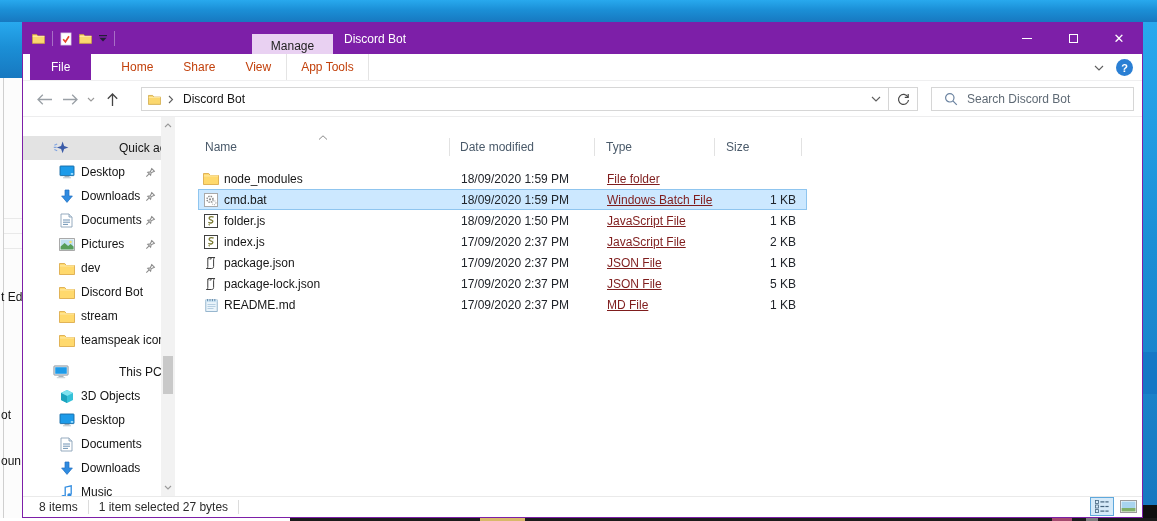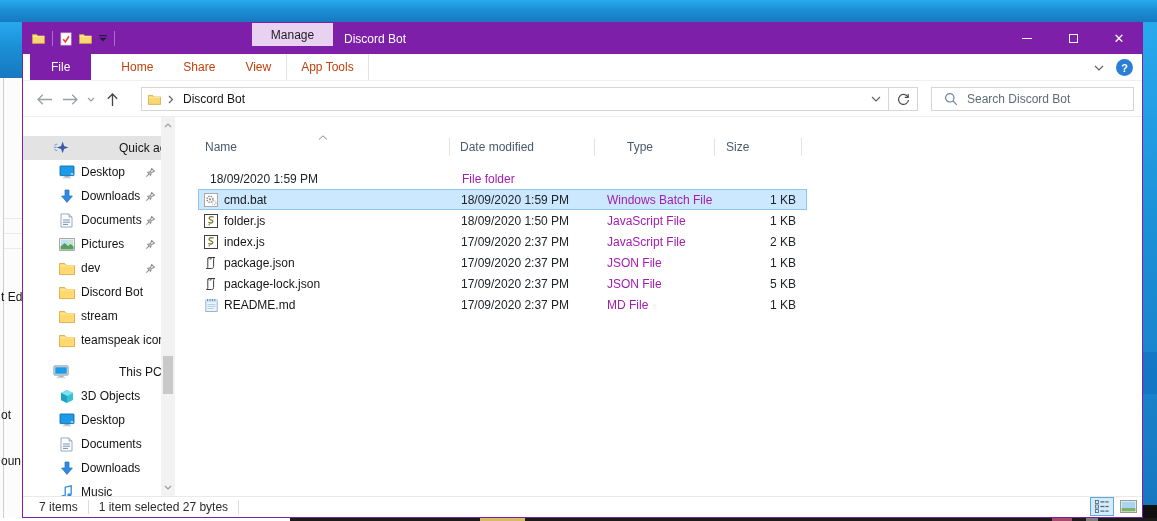--- a/index.html
+++ b/index.html
@@ -26,21 +26,21 @@
 
   
   .window { position:absolute; left:22px; top:22px; width:1121px; height:496px; background:#fff;
             border:1px solid var(--titlebar,#7d1fa8); }
 
   
   .titlebar { position:relative; height:31px; background:var(--titlebar,#7d1fa8); display:flex; align-items:center; }
   .qat { display:flex; align-items:center; gap:7px; padding-left:9px; height:100%; }
   .qsep { width:1px; height:15px; background:#a86fc6; }
   .qicon svg { display:block; }
-  .manage-tab { position:absolute; left:229px; top:0; width:81px; height:23px; background:var(--contextual-tab-bg,#e9d1f2);
+  .manage-tab { position:absolute; left:229px; top:11px; width:81px; height:23px; background:var(--contextual-tab-bg,#e9d1f2);
                 display:flex; align-items:center; justify-content:center; color:#222;text-align:center; }
   .wtitle { position:absolute; left:321px; top:0; height:31px; display:flex; align-items:center; color:#fff; }
   .controls { position:absolute; right:0; top:0; height:31px; display:flex; }
   .ctrl { width:46px; height:31px; display:flex; align-items:center; justify-content:center; }
   .glyph-min { width:10px; height:1px; background:#fff; display:block; }
   .glyph-max { width:9px; height:9px; border:1px solid #fff; display:block; }
   .glyph-close { color:#fff; font-size:13px; line-height:1; }
 
   
   .tabrow { position:relative; height:27px; background:#fff; display:flex; align-items:stretch; border-bottom:1px solid #efeff0; }
@@ -86,34 +86,34 @@
   [data-icon] svg { display:block; }
 
   .side-scroll { position:absolute; right:0; top:0; width:14px; height:100%; background:#f2f2f2; }
   .ss-up, .ss-down { position:absolute; left:0; width:14px; height:15px; display:flex; align-items:center; justify-content:center; }
   .ss-up { top:1px; } .ss-down { bottom:1px; }
   .ss-thumb { position:absolute; left:2px; top:239px; width:10px; height:38px; background:#c9c9c9; }
 
   .filepane { position:absolute; left:152px; top:0; right:0; height:100%; overflow:hidden;margin-top:16px; }
   .fheader { position:absolute; left:0; top:0; right:0; height:29px; color:#4a5a6a; }
   .hcol { position:absolute; top:7px; }
-  .h-name { left:30px; } .h-date { left:285px; } .h-type { left:452px; } .h-size { left:551px; }
+  .h-name { left:30px; } .h-date { left:285px; } .h-type { left:431px; } .h-size { left:551px; }
   .hdiv { position:absolute; top:5px; width:1px; height:18px; background:#e2e2e2; }
   .d1 { left:274px; } .d2 { left:419px; } .d3 { left:539px; } .d4 { left:626px; }
   .sortcaret { position:absolute; left:143px; top:2px; }
 
   .frows { position:absolute; top:35px; left:0; right:0; }
   .frow { height:21px; position:relative; }
   .rowbox { position:absolute; left:23px; top:0; width:609px; height:21px; display:grid;
             grid-template-columns:251px 145px 120px 87px; align-items:center; border:1px solid transparent; }
   .rowbox.selected { background:var(--selection-bg,#cce8ff); border-color:var(--selection-border,#8fc5ef); }
   .c-name { display:flex; align-items:center; padding-left:4px; gap:5px; white-space:nowrap; overflow:hidden; color:#161616; }
   .c-name .ficon { width:16px; display:flex; justify-content:center; flex:none; }
   .c-date { padding-left:11px; color:#20242a; white-space:nowrap; }
-  .c-type { padding-left:12px; color:#a21caf; white-space:nowrap; }
+  .c-type { padding-left:12px; color:#7f1d1d; white-space:nowrap;text-decoration:underline; }
   .c-size { text-align:right; padding-right:6px; color:#20242a; white-space:nowrap; }
 
   
   .statusbar { position:absolute; left:0; bottom:0; right:0; height:21px; background:#fff; border-top:1px solid #eaeaea;
                display:flex; align-items:center; color:#2b2b2b; }
   .sb-text { white-space:nowrap; }
   .sb-first { margin-left:16px; }
   .sb-sep { width:1px; height:14px; background:#dcdcdc; margin:0 10px; }
   .view-btns { position:absolute; right:2px; bottom:1px; display:flex; gap:2px; }
   .vb { width:24px; height:19px; display:flex; align-items:center; justify-content:center; border:1px solid transparent; }
@@ -487,20 +487,29 @@
         <span class="hcol h-type">Type</span>
         <span class="hcol h-size">Size</span>
         <span class="hdiv d1"></span>
         <span class="hdiv d2"></span>
         <span class="hdiv d3"></span>
         <span class="hdiv d4"></span>
       </div>
       <div class="frows" id="frows">
           <div class="frow">
             <div class="rowbox">
+              <div class="c-name">
+                <span class="ficon" data-icon="folder">
+                  <svg width="16" height="13" viewBox="0 0 16 13">
+                    <path d="M.5 1.5h5.2l1.6 2h8.2v9H.5z" fill="#ffd96d" stroke="#d9a53f" stroke-width=".8"></path>
+                    <path d="M.9 3.9h14.2" stroke="#ffe9a6" stroke-width="1.1"></path>
+                  </svg>
+                </span>
+                <span>node_modules</span>
+              </div>
               <div class="c-date">18/09/2020 1:59 PM</div>
               <div class="c-type">File folder</div>
               <div class="c-size"></div>
             </div>
           </div>
           <div class="frow">
             <div class="rowbox selected">
               <div class="c-name">
                 <span class="ficon" data-icon="batch-file">
                   <svg width="14" height="14" viewBox="0 0 14 14">
@@ -608,21 +617,21 @@
               <div class="c-date">17/09/2020 2:37 PM</div>
               <div class="c-type">MD File</div>
               <div class="c-size">1 KB</div>
             </div>
           </div>
         </div>
     </div>
   </div>
 
   <div class="statusbar">
-    <span class="sb-text sb-first">7 items</span>
+    <span class="sb-text sb-first">8 items</span>
     <span class="sb-sep"></span>
     <span class="sb-text">1 item selected 27 bytes</span>
     <span class="sb-sep"></span>
     <div class="view-btns">
       <div class="vb active">
           <span data-icon="details-view">
             <svg width="14" height="13" viewBox="0 0 14 13">
               <g fill="#44637d">
                 <rect x=".4" y=".4" width="3" height="3" fill="none" stroke="#44637d" stroke-width=".8"></rect>
                 <rect x=".4" y="5" width="3" height="3" fill="none" stroke="#44637d" stroke-width=".8"></rect>

